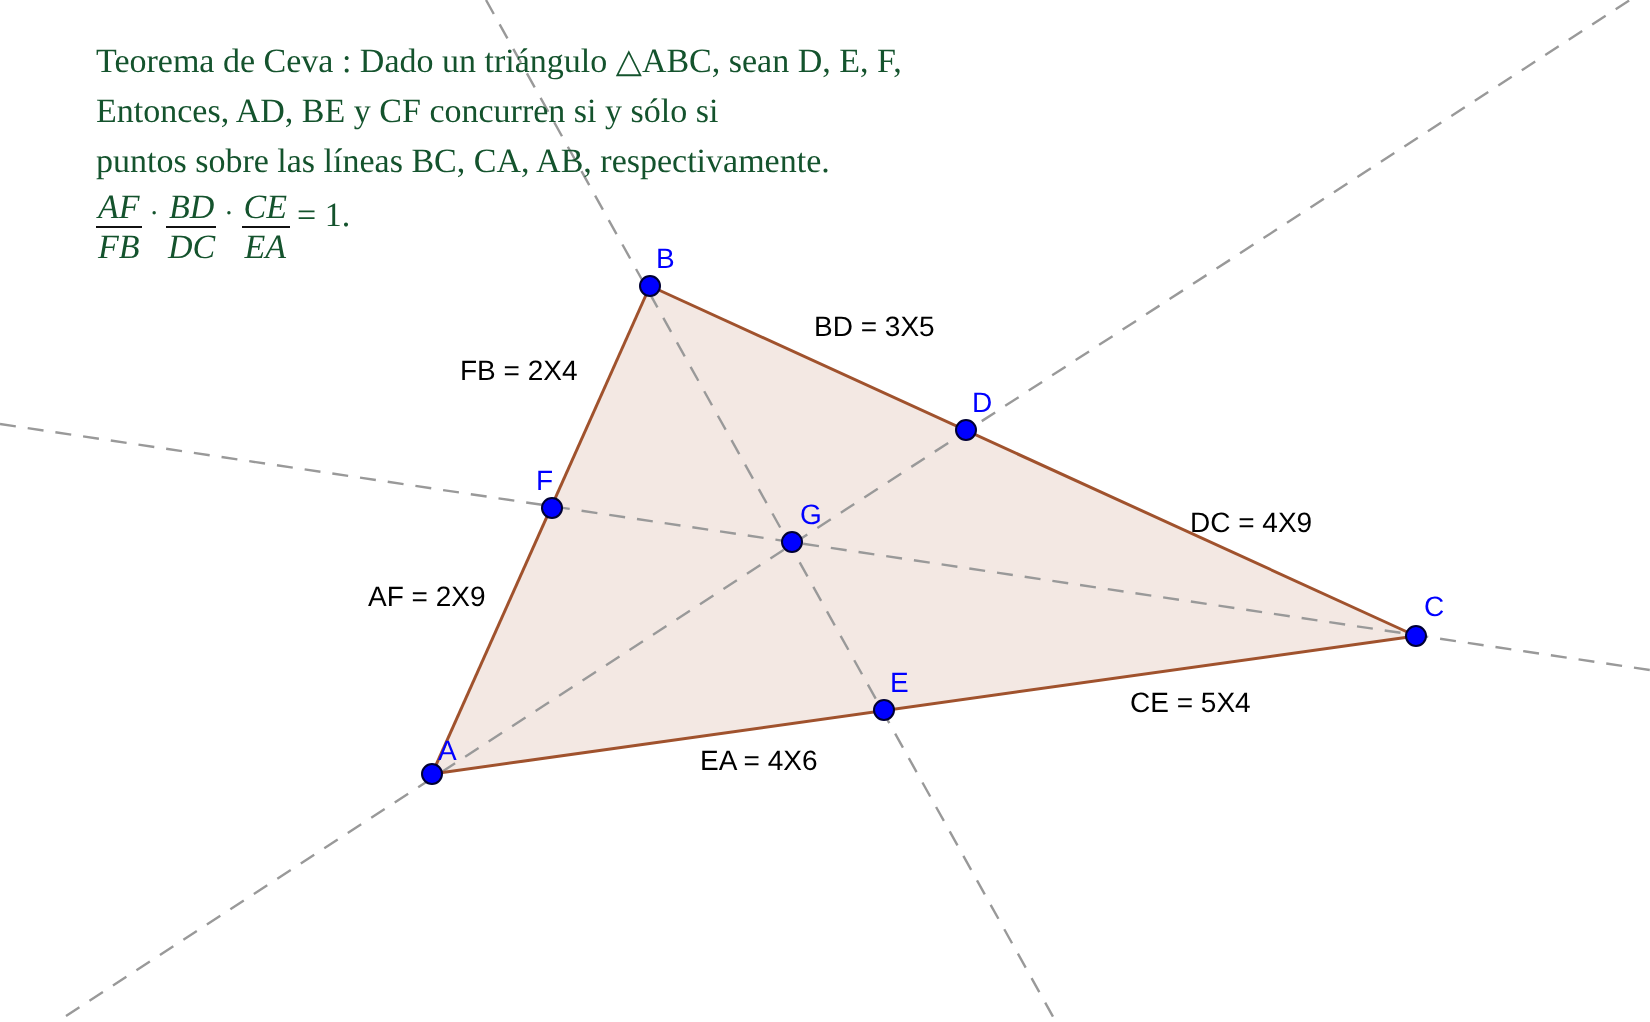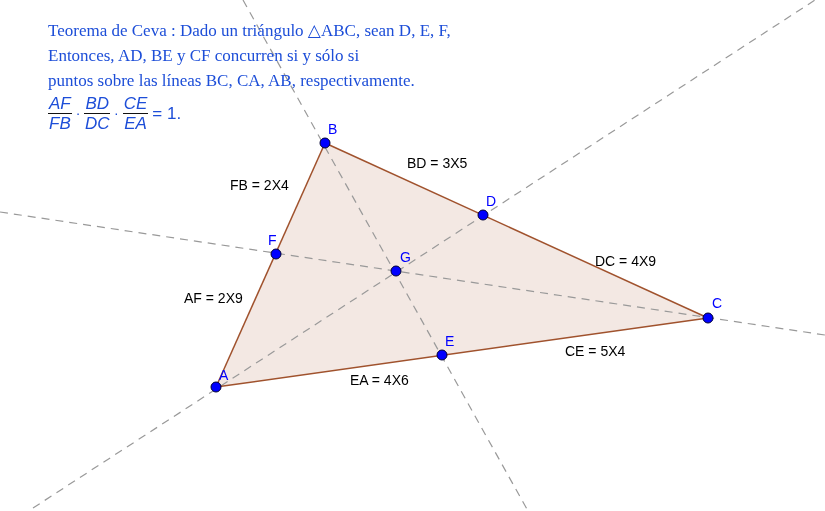--- a/index.html
+++ b/index.html
@@ -1,20 +1,20 @@
 <!DOCTYPE html>
 <html><head>
 <meta charset="utf-8">
 <style>
   html, body { margin: 0; padding: 0; background: #ffffff; }
   body { width: 825px; height: 511px; position: relative; overflow: hidden; font-family: "Liberation Sans", sans-serif; }
   #canvas { position: absolute; left: 0; top: 0; }
-  .theorem { position: absolute; left: 48px; top: 18px; font-family: "Liberation Serif", "DejaVu Serif", serif; font-size: 17px; color: #1d4ed8; line-height: 25px; }
+  .theorem { position: absolute; left: 48px; top: 18px; font-family: "Liberation Serif", "DejaVu Serif", serif; font-size: 17px; color: #14532d; line-height: 25px; }
   .theorem .line { white-space: nowrap; }
-  .frac-row { display: flex; align-items: center; margin-top: 2px; font-family: Liberation Sans, sans-serif; font-size: 17px; }
+  .frac-row { display: flex; margin-top: 2px; font-family: Liberation Serif, serif; font-size: 17px; }
   .frac { display: inline-flex; flex-direction: column; align-items: center; font-style: italic; line-height: 17px; }
   .frac .num { padding: 0 1px 1px; border-bottom: 1px solid #111; }
   .frac .den { padding-top: 1px; }
   .dot { margin: 0 4px; font-size: 14px; }
   .eq { margin-left: 4px; }
 </style>
 </head>
 <body>
 
 <svg id="canvas" width="825" height="511" xmlns="http://www.w3.org/2000/svg">

